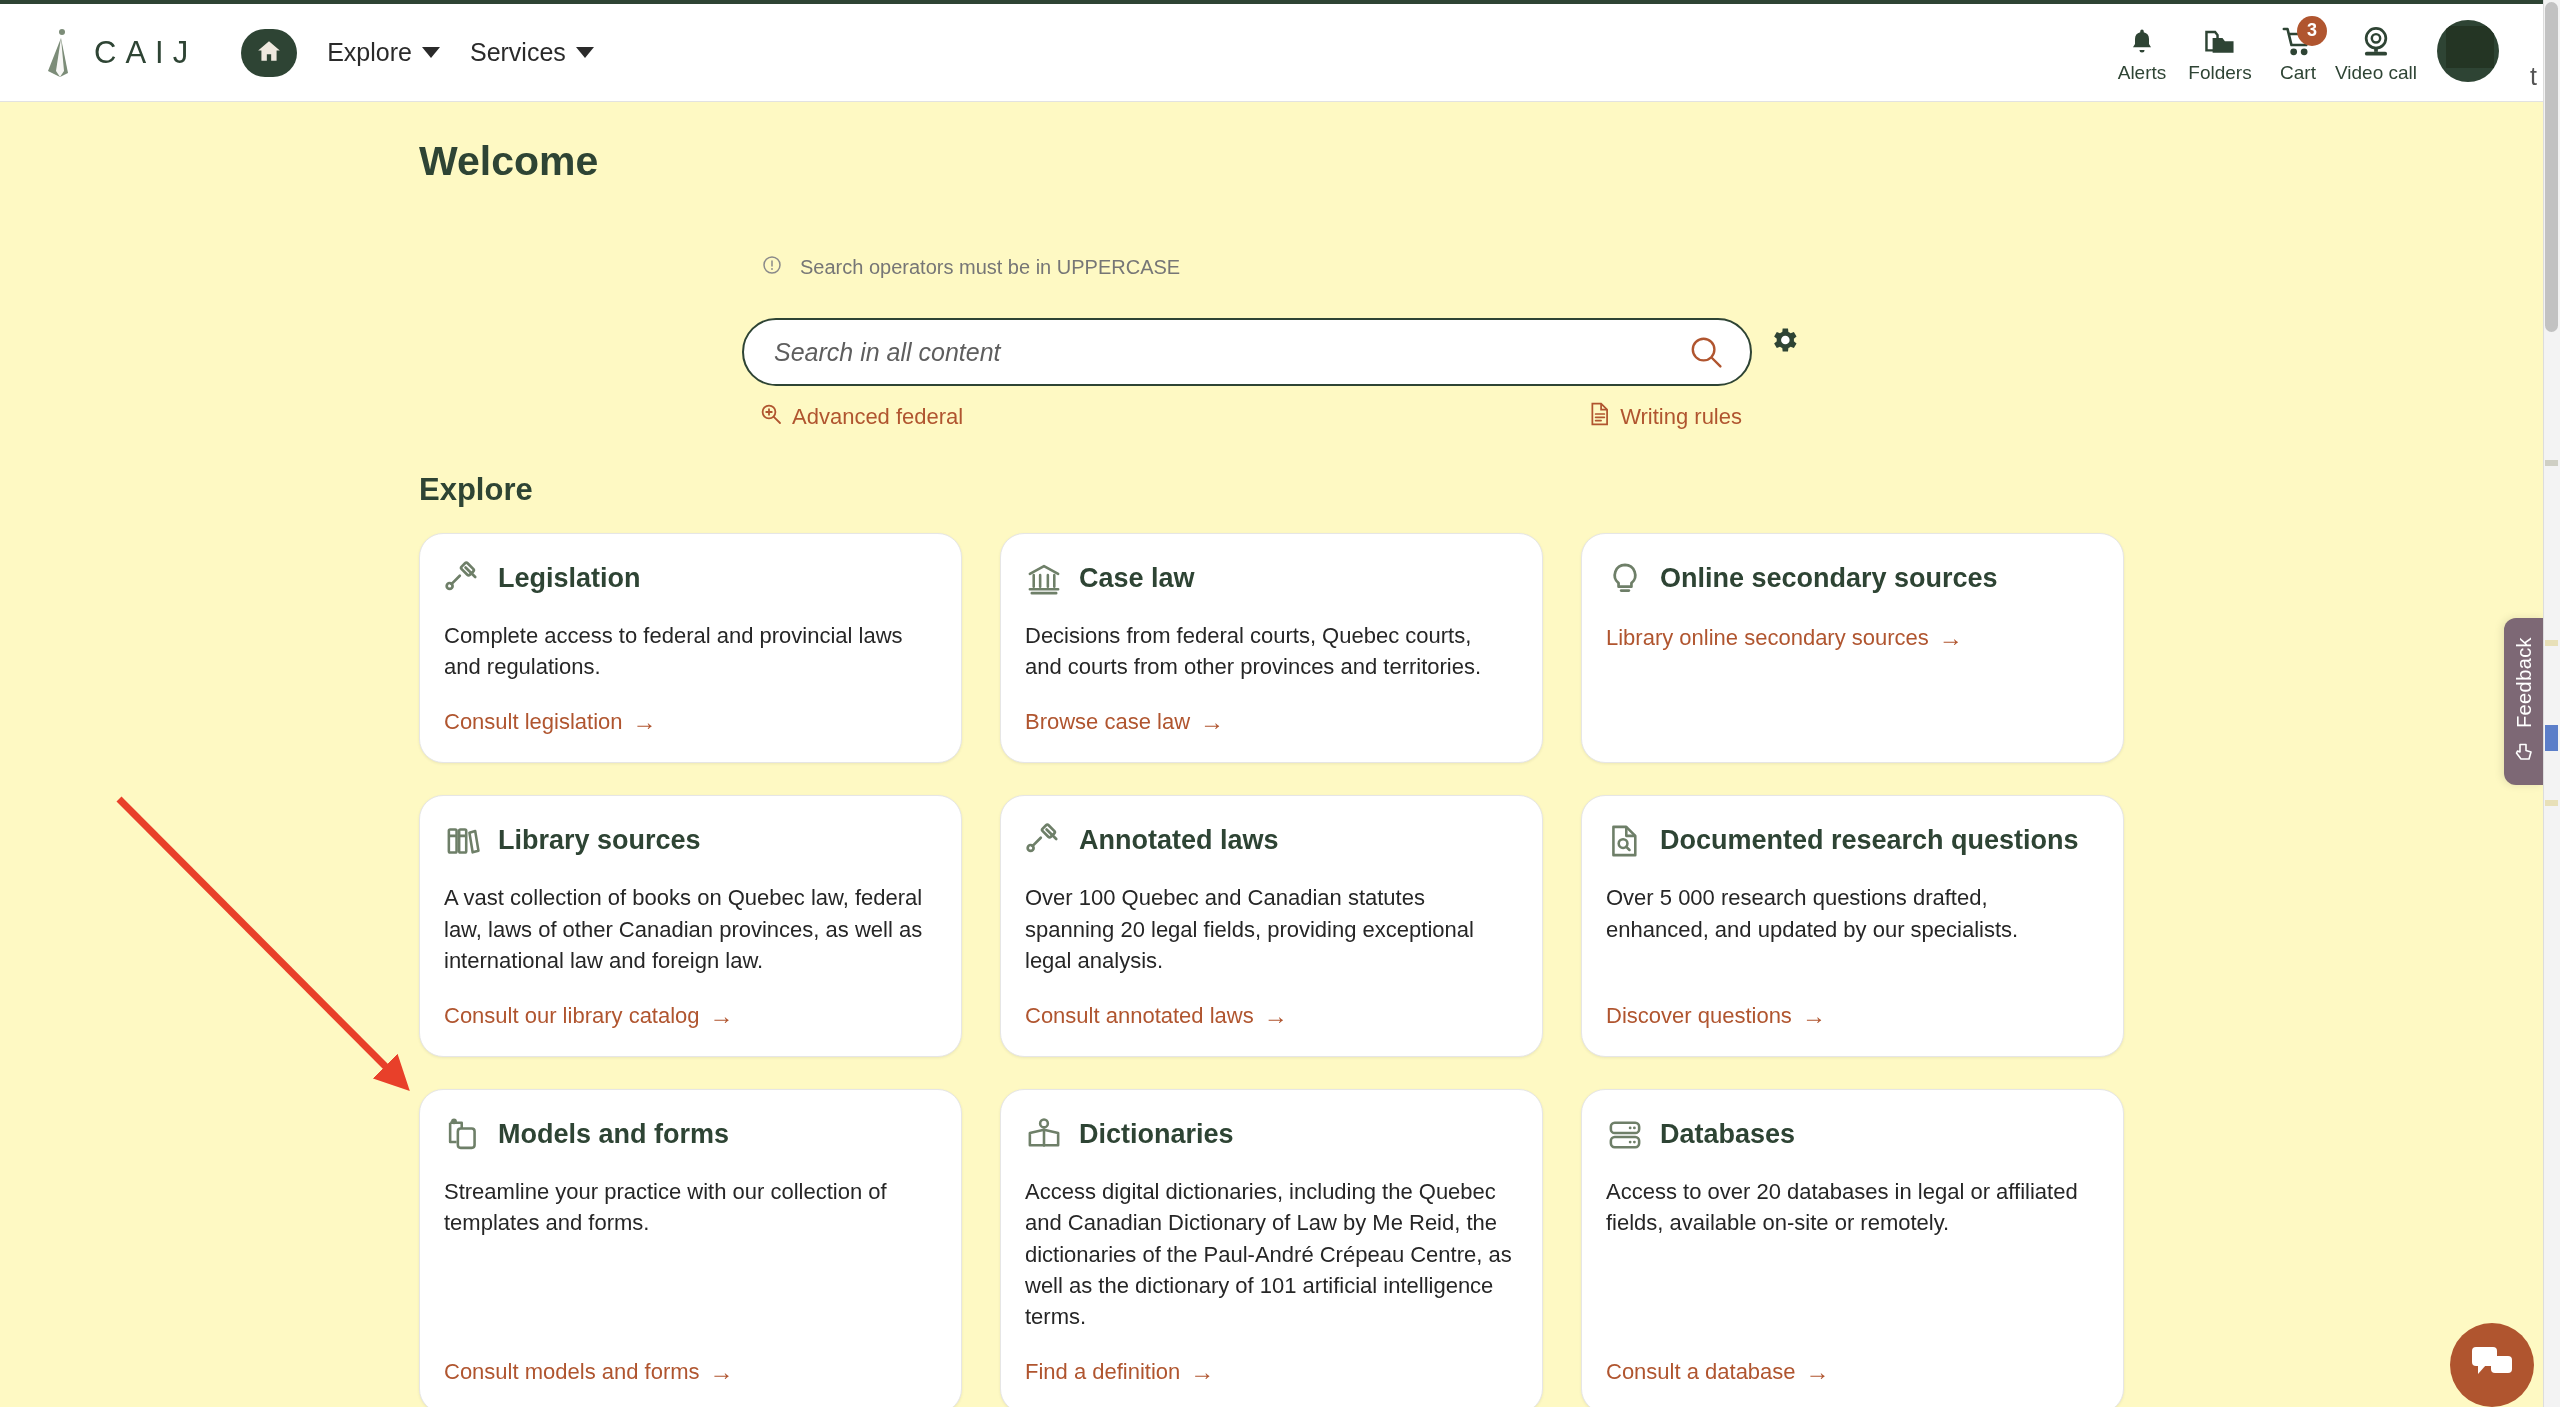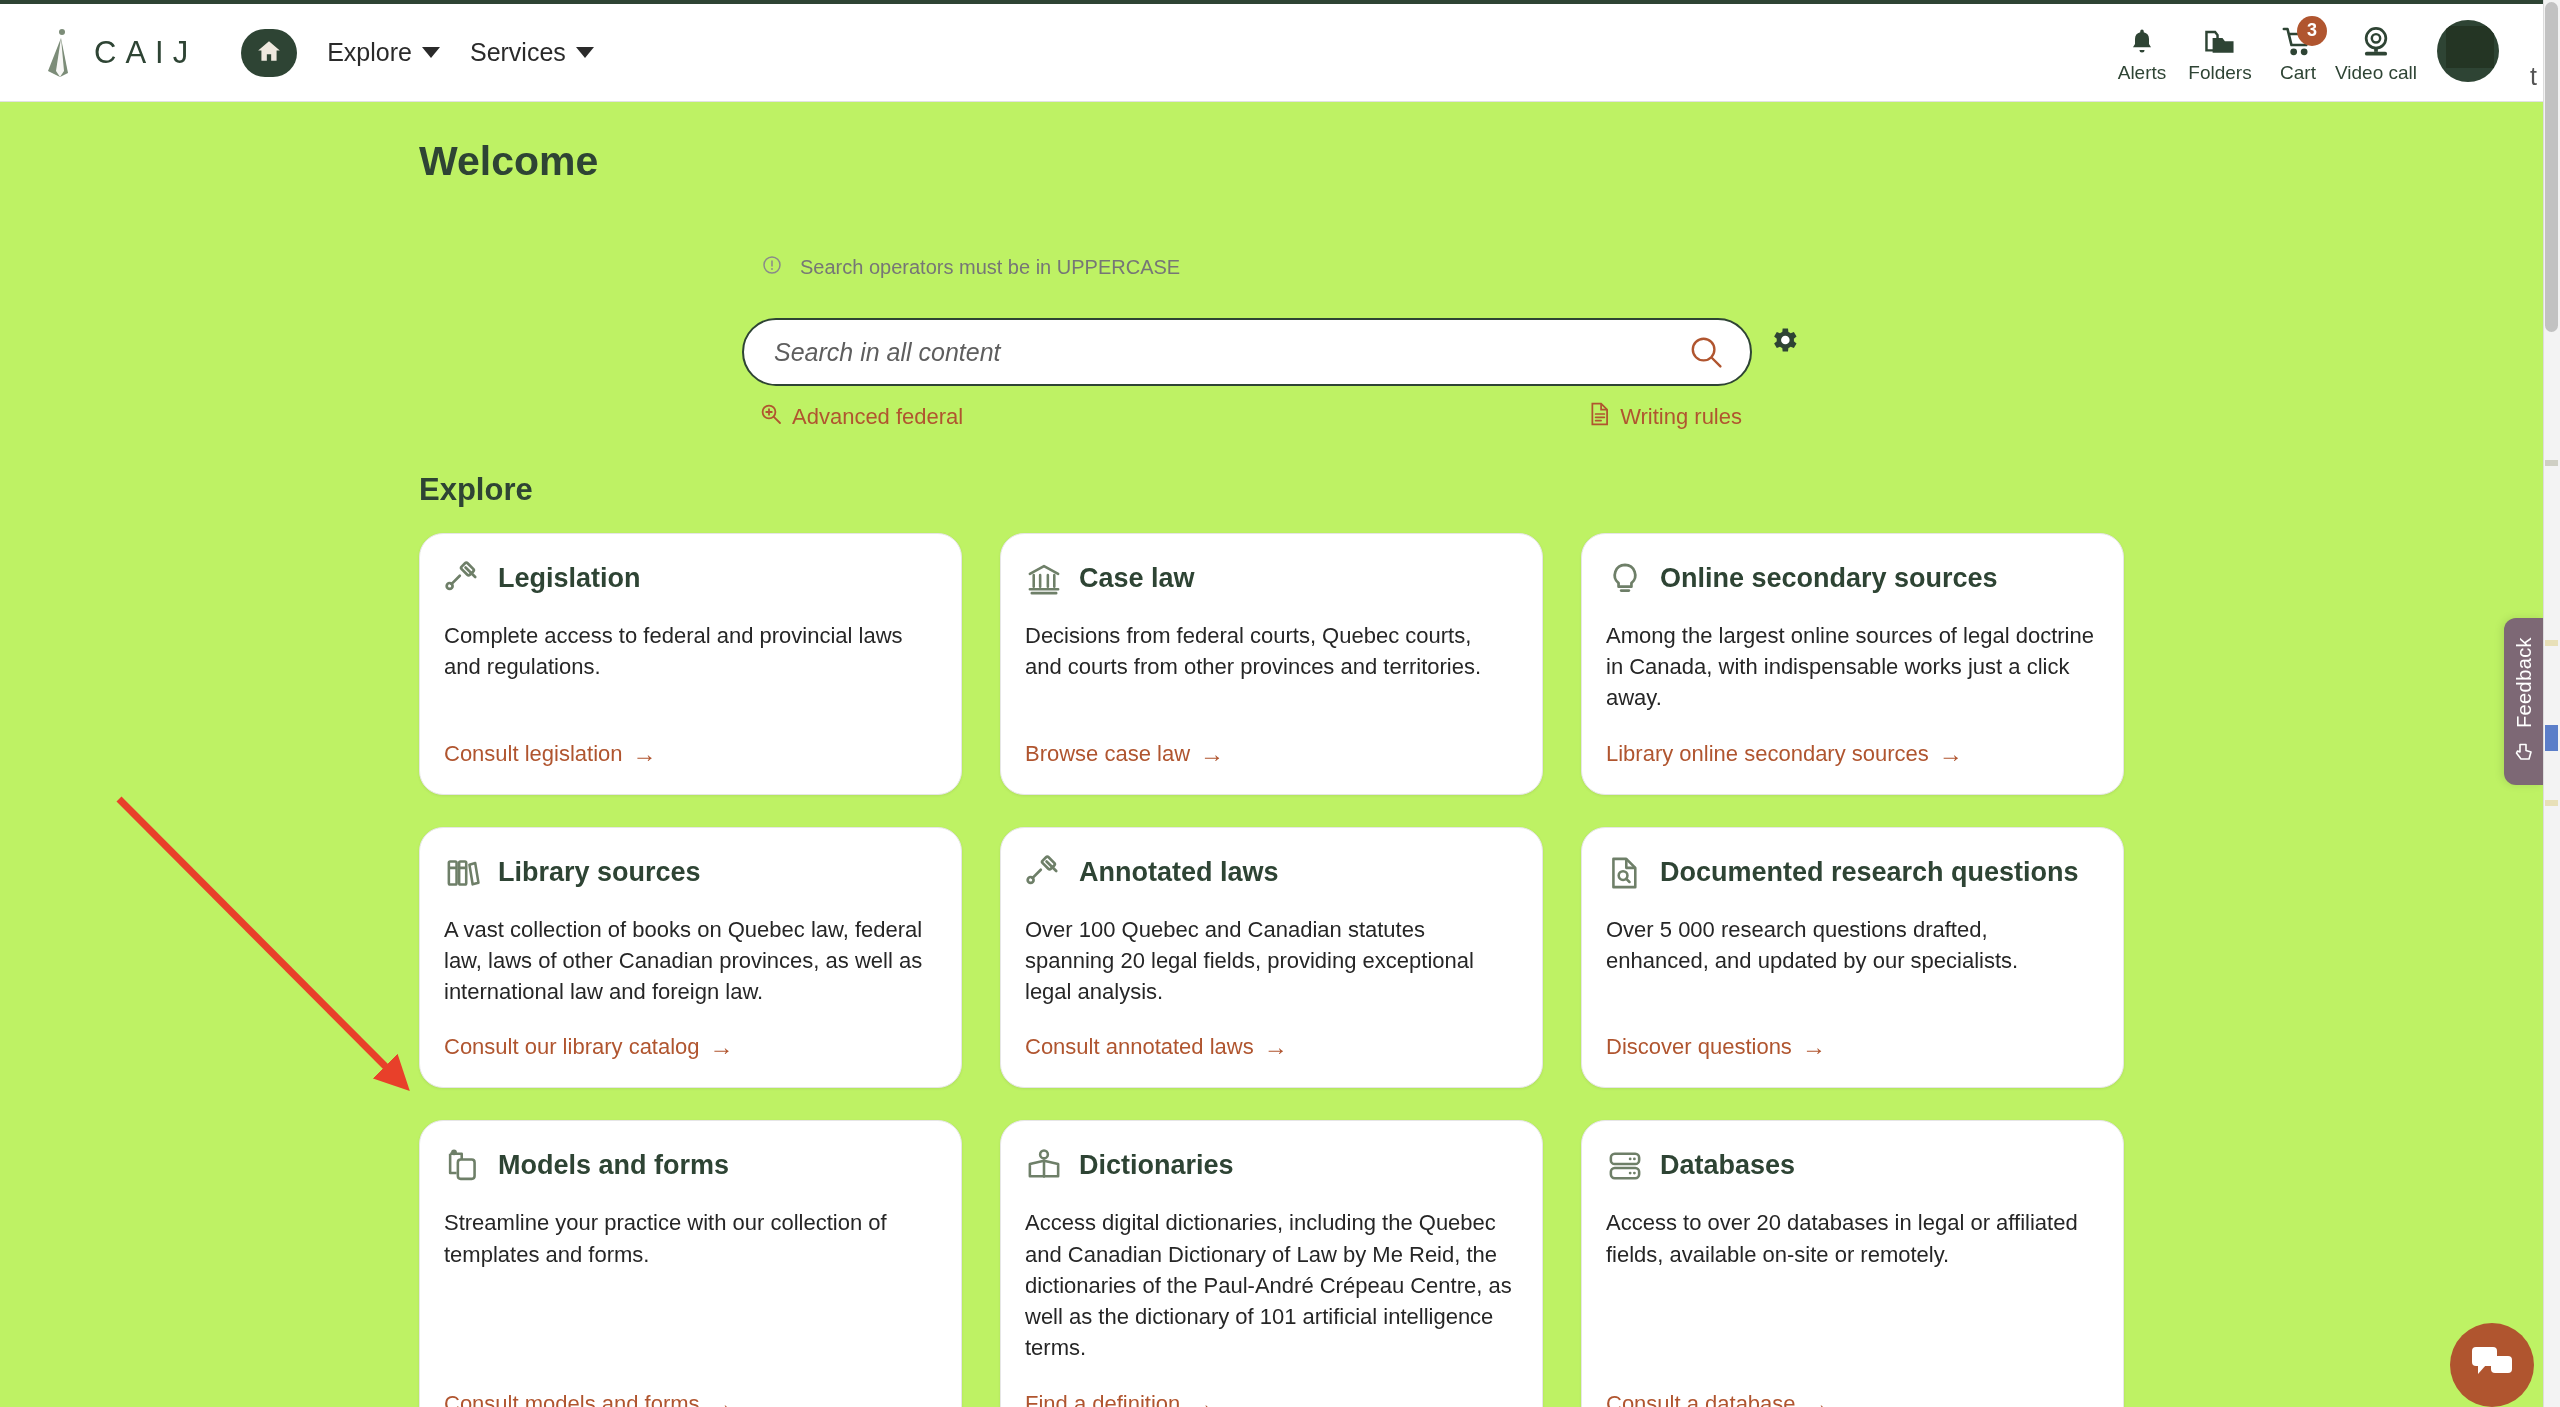--- a/index.html
+++ b/index.html
@@ -2,21 +2,21 @@
 <html><head>
 <meta charset="utf-8">
 <style>
   * { box-sizing: border-box; margin: 0; padding: 0; }
   html, body {
     width: 2560px; height: 1407px;
     overflow: hidden;
     background: #ffffff;
     font-family: "Liberation Sans", sans-serif;
   }
-  .page { position: relative; width: 2560px; height: 1407px; background: #bef264; }
+  .page { position: relative; width: 2560px; height: 1407px; background: #fef9c3; }
 
   
   .top-rule { position:absolute; top:0; left:0; width:2543px; height:4px; background:#2e4434; }
 
   
   .header {
     position:absolute; top:4px; left:0; width:2543px; height:98px;
     background:#fff; border-bottom:1px solid #e2e2e2;
     display:flex; align-items:center;
   }
@@ -327,21 +327,20 @@
     <div class="card r1">
       <div class="card-head">
         <span class="card-icon">
           <svg width="36" height="36" viewBox="0 0 28 28" fill="none" stroke="#6e7f68" stroke-width="2.1" stroke-linecap="round" stroke-linejoin="round">
             <path d="M14 3a8 8 0 00-5 14.2V20h10v-2.8A8 8 0 0014 3z"></path>
             <path d="M11 23h6"></path>
           </svg>
         </span>
         <div class="card-title">Online secondary sources</div>
       </div>
-      <div class="card-desc">Among the largest online sources of legal doctrine in Canada, with indispensable works just a click away.</div>
       <div class="card-link">
         <span>Library online secondary sources</span>
         <span class="arw">→</span>
       </div>
     </div>
 
     <div style="grid-column:1 / -1" class="row-gap"></div>
 
     <div class="card r2">
       <div class="card-head">

